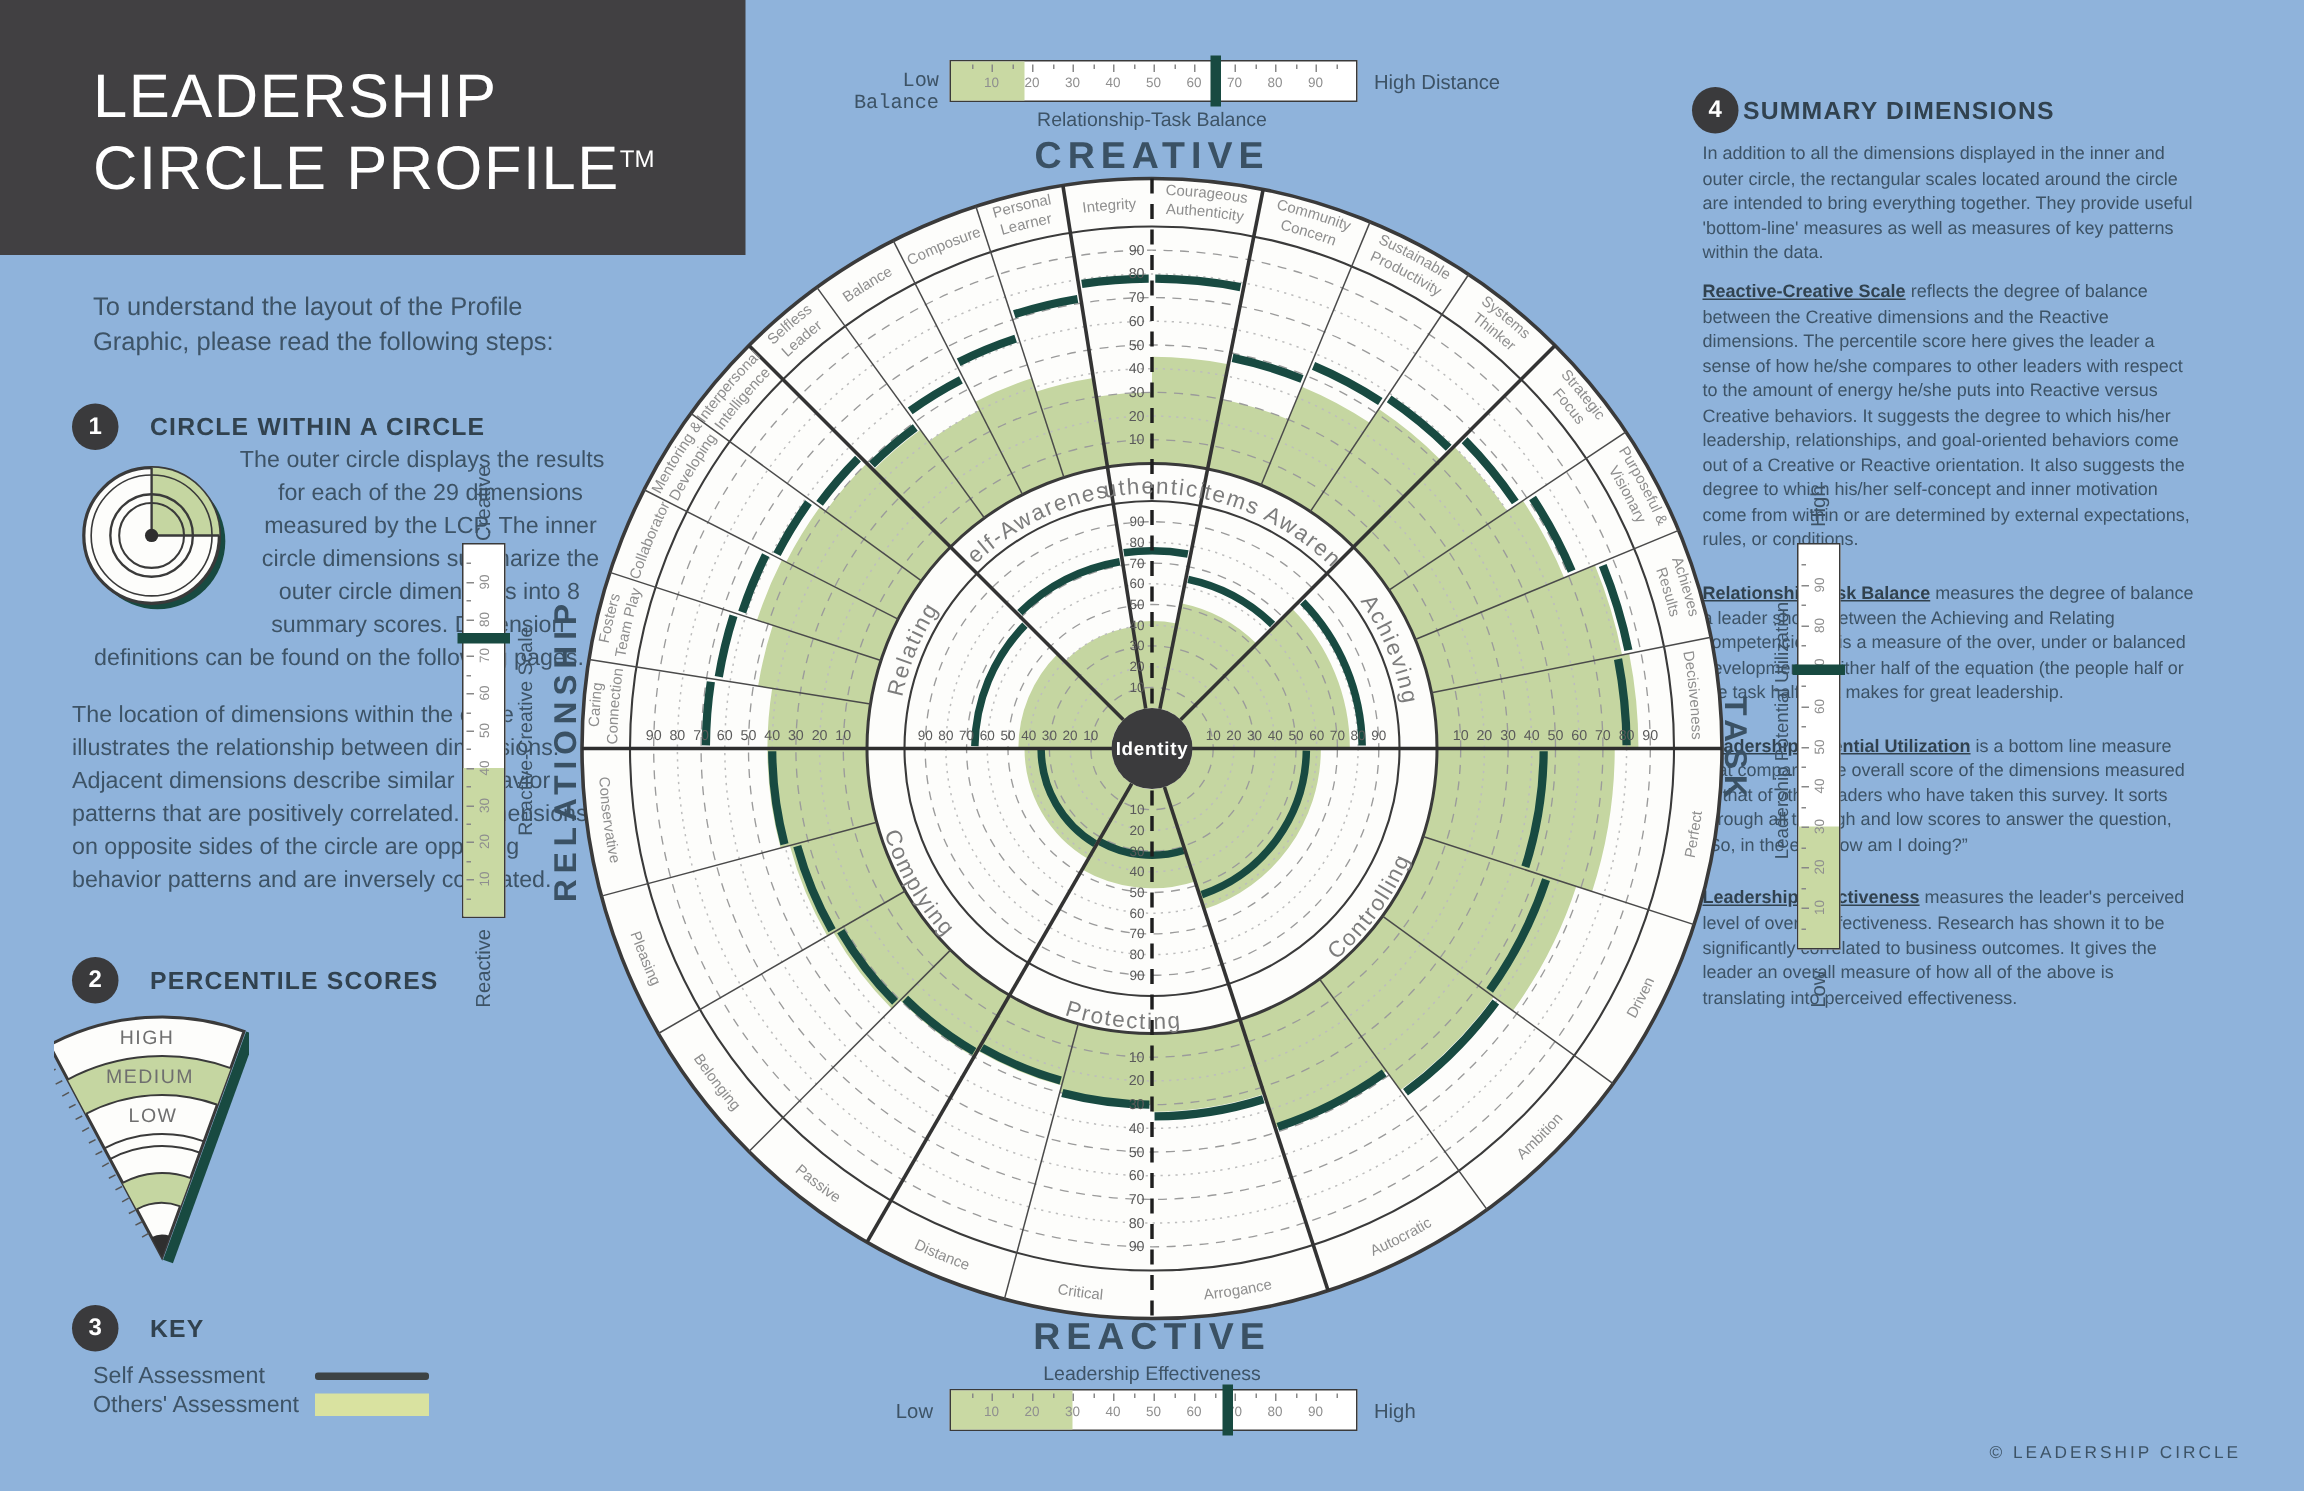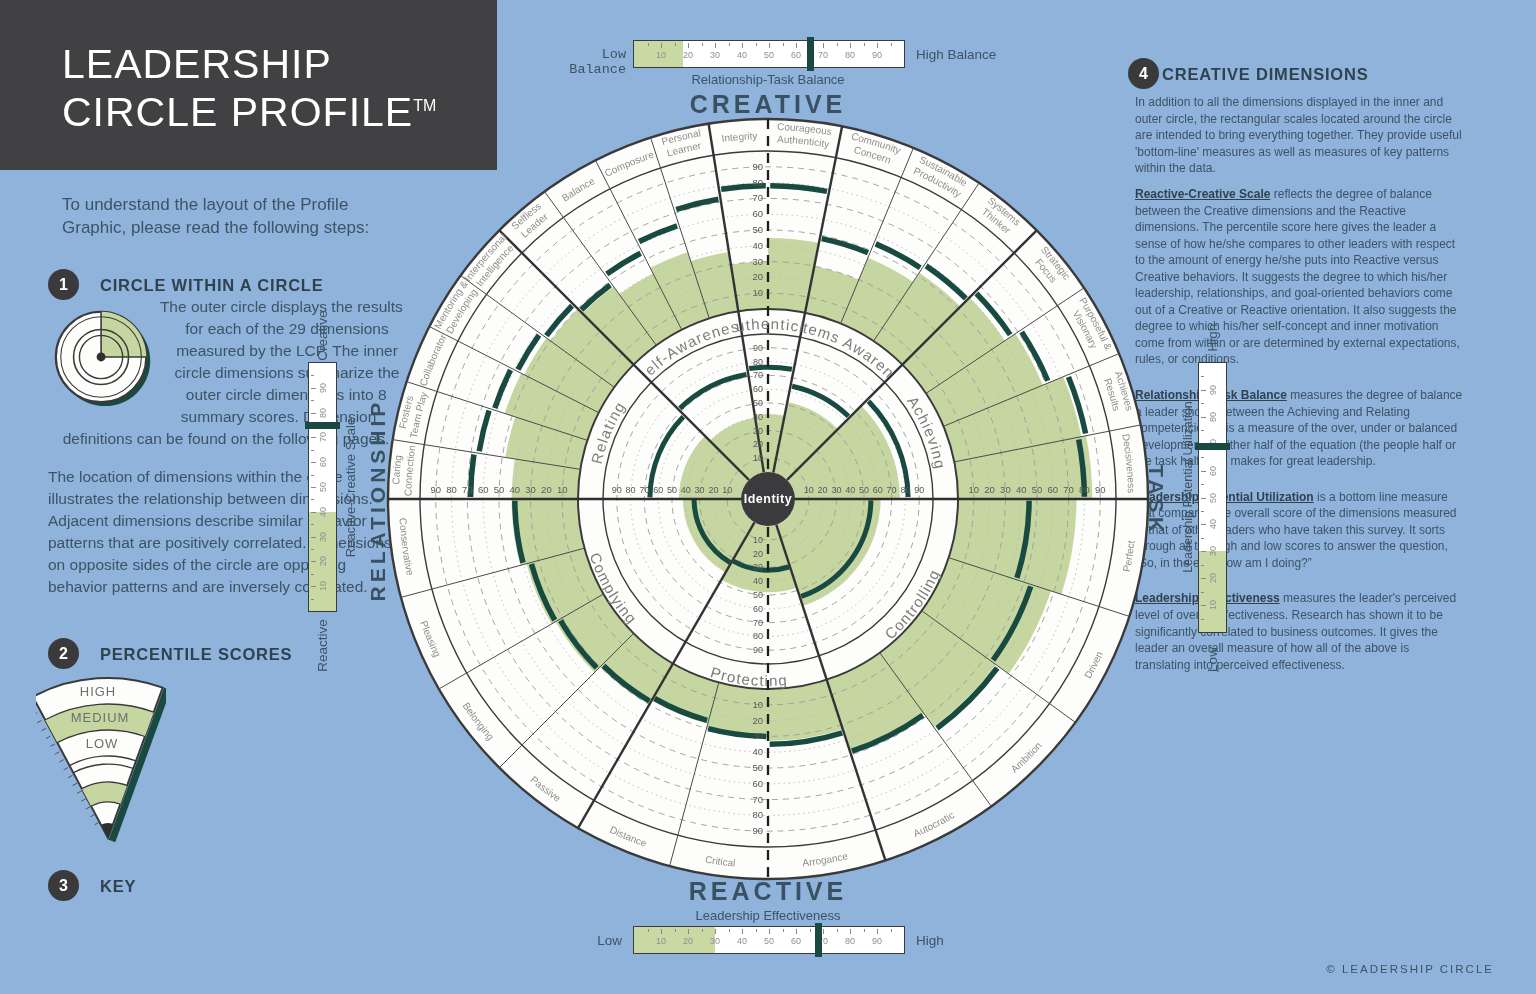--- a/index.html
+++ b/index.html
@@ -113,23 +113,33 @@
           <path d="M 72 172 L 65.0 158.8 A 15 15 0 0 1 77.1 157.9 Z" fill="#2f2f2f"></path>
         </g>
       <text id="wedge-hi" x="62" y="30" text-anchor="middle" font-size="13" letter-spacing="1" fill="#6f6f6f">HIGH</text>
       <text id="wedge-med" x="64" y="56" text-anchor="middle" font-size="13" letter-spacing="1" fill="#6f6f6f">MEDIUM</text>
       <text id="wedge-low" x="66" y="82" text-anchor="middle" font-size="13" letter-spacing="1" fill="#6f6f6f">LOW</text>
     </svg>
   </div>
 
   <div class="badge" style="left:48px;top:870px;">3</div>
   <div class="step-head" style="left:100px;top:877px;">KEY</div>
+  <div class="abs" style="left:62px;top:908px;width:280px;">
+    <div class="key-row">
+      <span class="key-label">Self Assessment</span>
+      <span class="swatch-line"></span>
+    </div>
+    <div class="key-row">
+      <span class="key-label">Others' Assessment</span>
+      <span class="swatch-green"></span>
+    </div>
+  </div>
 
   <div class="badge" style="left:1128px;top:58px;">4</div>
-  <div class="step-head" style="left:1162px;top:65px;">CREATIVE DIMENSIONS</div>
+  <div class="step-head" style="left:1162px;top:65px;">SUMMARY DIMENSIONS</div>
   <div class="abs" id="step4-intro" style="left:1135px;top:94px;width:332px;">In addition to all the dimensions displayed in the inner and outer circle, the rectangular scales located around the circle are intended to bring everything together. They provide useful 'bottom-line' measures as well as measures of key patterns within the data.</div>
   <div class="abs" id="step4-sections" style="left:1135px;top:186px;width:332px;">
       <p><span class="sec-title">Reactive-Creative Scale</span> reflects the degree of balance between the Creative dimensions and the Reactive dimensions. The percentile score here gives the leader a sense of how he/she compares to other leaders with respect to the amount of energy he/she puts into Reactive versus Creative behaviors. It suggests the degree to which his/her leadership, relationships, and goal-oriented behaviors come out of a Creative or Reactive orientation. It also suggests the degree to which his/her self-concept and inner motivation come from within or are determined by external expectations, rules, or conditions.</p>
       <p><span class="sec-title">Relationship-Task Balance</span> measures the degree of balance a leader shows between the Achieving and Relating competencies. It is a measure of the over, under or balanced development of either half of the equation (the people half or the task half) that makes for great leadership.</p>
       <p><span class="sec-title">Leadership Potential Utilization</span> is a bottom line measure that compares the overall score of the dimensions measured to that of other leaders who have taken this survey. It sorts through all the high and low scores to answer the question, “So, in the end, how am I doing?”</p>
       <p><span class="sec-title">Leadership Effectiveness</span> measures the leader's perceived level of overall effectiveness. Research has shown it to be significantly correlated to business outcomes. It gives the leader an overall measure of how all of the above is translating into perceived effectiveness.</p>
     </div>
 
   <div class="region-label" style="left:618px;top:90px;width:300px;">CREATIVE</div>
   <div class="region-label" style="left:618px;top:877px;width:300px;">REACTIVE</div>
@@ -162,21 +172,21 @@
       <span class="tickn" style="left:20%;top:9px;transform:translateX(-50%)">20</span>
       <span class="tickn" style="left:30%;top:9px;transform:translateX(-50%)">30</span>
       <span class="tickn" style="left:40%;top:9px;transform:translateX(-50%)">40</span>
       <span class="tickn" style="left:50%;top:9px;transform:translateX(-50%)">50</span>
       <span class="tickn" style="left:60%;top:9px;transform:translateX(-50%)">60</span>
       <span class="tickn" style="left:70%;top:9px;transform:translateX(-50%)">70</span>
       <span class="tickn" style="left:80%;top:9px;transform:translateX(-50%)">80</span>
       <span class="tickn" style="left:90%;top:9px;transform:translateX(-50%)">90</span>
       <div class="marker-h" style="left:calc(65% - 3px)"></div>
     </div>
-  <div class="scale-endlabel" style="left:916px;top:47px;">High Balance</div>
+  <div class="scale-endlabel" style="left:916px;top:47px;">High Distance</div>
   <div class="scale-name" style="left:618px;top:72px;width:300px;">Relationship-Task Balance</div>
 
   <div class="scale-name" style="left:618px;top:908px;width:300px;">Leadership Effectiveness</div>
   <div class="scale-endlabel" style="left:570px;top:933px;width:52px;text-align:right;">Low</div>
   <div class="hscale" id="scale-bottom" style="left:633px;top:926px;width:272px;height:28px;">
       <div class="scale-green" style="width:30%"></div>
       <div class="tmark" style="left:5%;top:2px;width:1px;height:3px"></div>
       <div class="tmark" style="left:10%;top:2px;width:1px;height:5px"></div>
       <div class="tmark" style="left:15%;top:2px;width:1px;height:3px"></div>
       <div class="tmark" style="left:20%;top:2px;width:1px;height:5px"></div>

